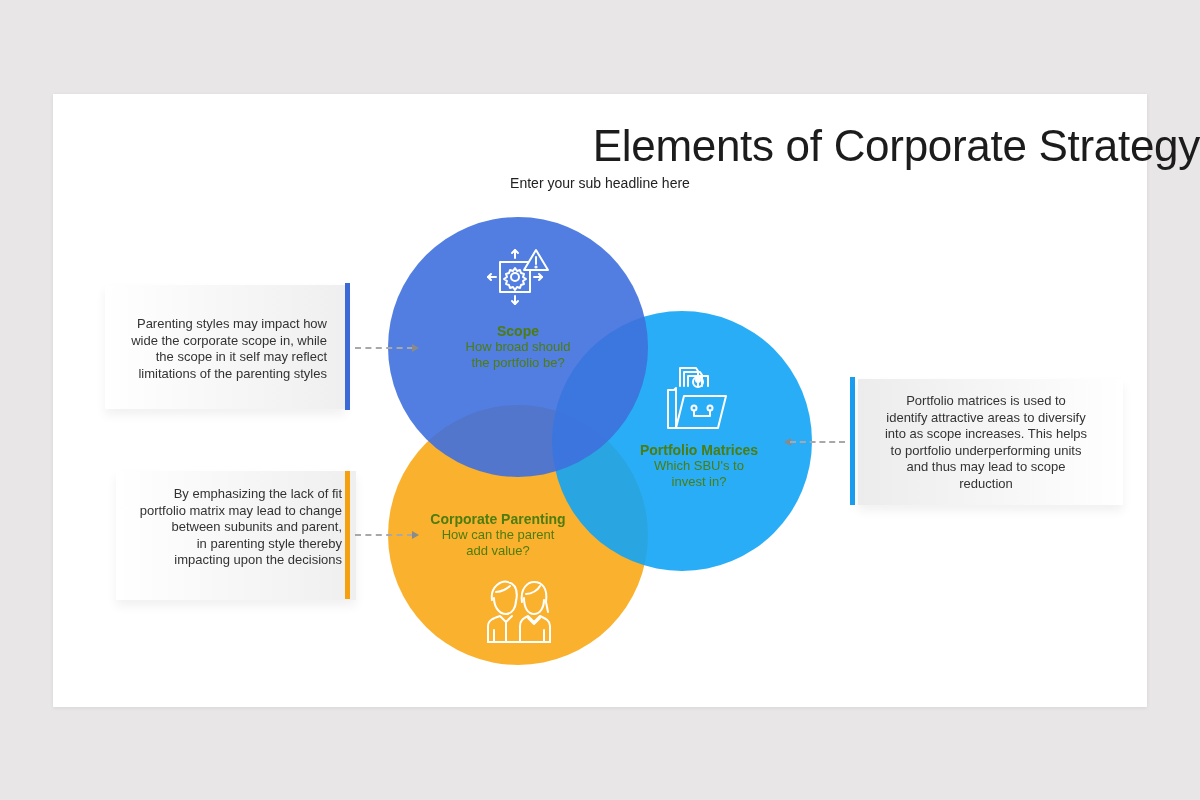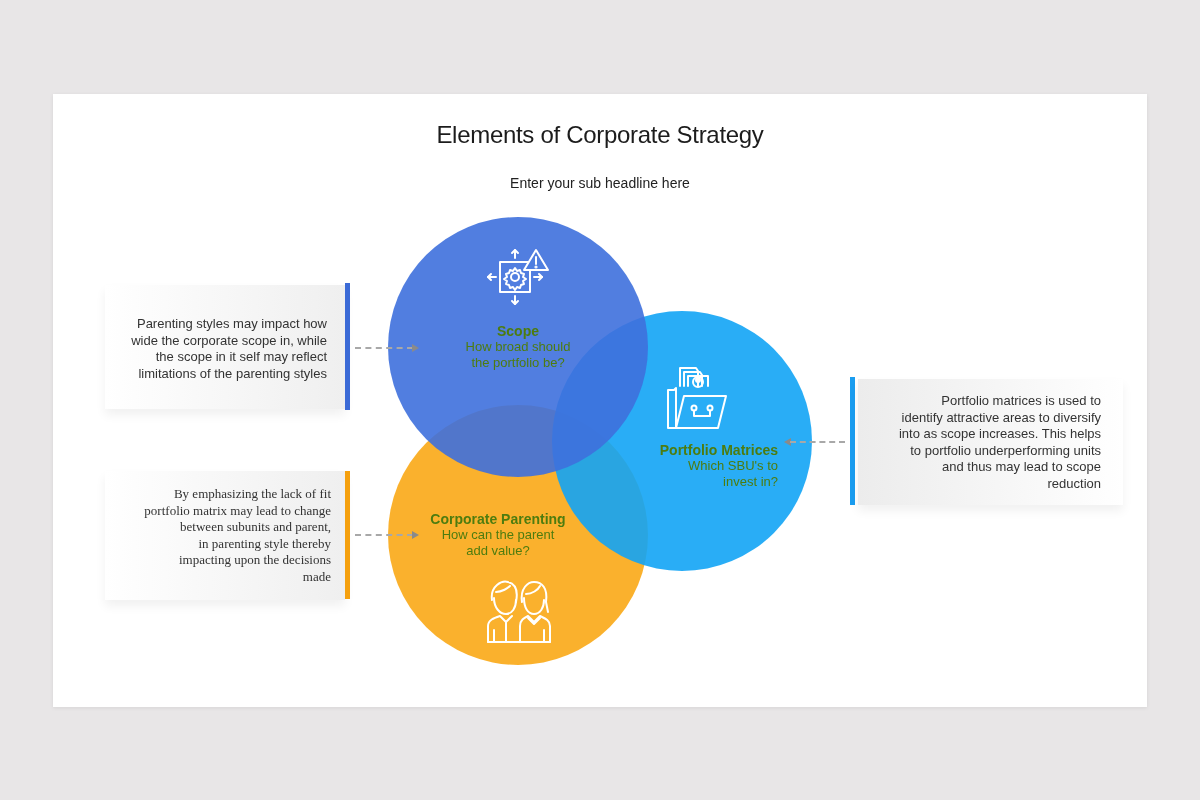--- a/index.html
+++ b/index.html
@@ -1,29 +1,29 @@
 <!DOCTYPE html>
 <html><head>
 <meta charset="utf-8">
 <style>
   html, body { margin:0; padding:0; }
   body { width:1200px; height:800px; background:#e8e6e7; position:relative; overflow:hidden; font-family:"Liberation Sans", sans-serif; }
   .slide { position:absolute; left:53px; top:94px; width:1094px; height:613px; background:#ffffff; box-shadow:0 1px 4px rgba(0,0,0,0.08); }
-  .title { position:absolute; left:0; top:121px; width:1200px; text-align:center; font-size:24px; color:#1c1c1c; font-family:"Liberation Sans", sans-serif; letter-spacing:-0.3px; }
+  .title { position:absolute; left:0; top:121px; width:1200px; text-align:right; font-size:44px; color:#1c1c1c; font-family:"Liberation Sans", sans-serif; letter-spacing:-0.3px; }
   .subtitle { position:absolute; left:0; top:175px; width:1200px; text-align:center; font-size:14px; color:#222; }
   .circle { position:absolute; width:260px; height:260px; border-radius:50%; }
   .c-scope { left:388px; top:217px; background:rgba(62,112,221,0.9); z-index:3; }
   .c-port { left:552px; top:311px; background:rgba(18,164,245,0.9); z-index:2; }
   .c-parent { left:388px; top:405px; background:rgba(249,168,22,0.9); z-index:1; }
   .clabel { position:absolute; z-index:10; text-align:center; color:#4d7c0f; font-size:13px; line-height:16px; }
   .clabel .h { font-weight:bold; font-size:14px; display:block; }
   .icon { position:absolute; z-index:10; }
   .box { position:absolute; background:linear-gradient(90deg,#ffffff 0%,#efefef 100%); box-shadow:0 6px 10px rgba(0,0,0,0.06); font-size:13px; line-height:16.5px; color:#333; }
   .box.left { text-align:right; }
-  .box.right { background:linear-gradient(90deg,#ececec 0%,#ffffff 100%); text-align:right;padding-left:33px; }
+  .box.right { background:linear-gradient(90deg,#ececec 0%,#ffffff 100%); text-align:center;padding-left:33px; }
   .bar { position:absolute; width:5px; }
   .dash { position:absolute; height:0; border-top:2px dashed #9a9a9a; z-index:11; }
   .arrowhead { position:absolute; width:0; height:0; z-index:11; }
 </style>
 </head>
 <body>
 
 <div class="slide"></div>
 
 <div class="title">Elements of Corporate Strategy</div>
@@ -62,21 +62,21 @@
   <path d="M24 20 V10 H44 V20"></path>
   <circle cx="34" cy="16" r="5"></circle>
   <circle cx="34" cy="14" r="2"></circle>
   <path d="M4 24 H10 L12 22 V62 H4 Z"></path>
   <path d="M12 62 L20 30 H62 L54 62 Z"></path>
   <circle cx="30" cy="42" r="2.5"></circle>
   <circle cx="46" cy="42" r="2.5"></circle>
   <path d="M30 44.5 V50 H46 V44.5"></path>
 </svg>
 
-<div class="clabel" style="left:620px;top:442px;width:158px;text-align:right;">
+<div class="clabel" style="left:620px;top:442px;width:158px;">
   <span class="h">Portfolio Matrices</span>
   <span style="display:block">Which SBU's to</span>
   <span style="display:block">invest in?</span>
 </div>
 
 <div class="clabel" style="left:418px;top:511px;width:160px;">
   <span class="h">Corporate Parenting</span>
   <span style="display:block">How can the parent</span>
   <span style="display:block">add value?</span>
 </div>
@@ -102,28 +102,27 @@
     <div>Parenting styles may impact how</div>
     <div>wide the corporate scope in, while</div>
     <div>the scope in it self may reflect</div>
     <div>limitations of the parenting styles</div>
   </div>
 </div>
 <div class="bar" style="left:345px;top:283px;height:127px;background:#3b6ad6;"></div>
 <div class="dash" style="left:355px;top:347px;width:58px;border-top-color:#a8a8a8;"></div>
 <div class="arrowhead" style="left:412px;top:344px;border-top:4px solid transparent;border-bottom:4px solid transparent;border-left:7px solid #8a8a8a;"></div>
 
-<div class="box left" style="left:105px;top:471px;width:240px;height:129px;font-family:Liberation Serif, serif;">
+<div class="box left" style="left:116px;top:471px;width:240px;height:129px;">
   <div style="position:absolute;right:14px;top:15px;width:240px;">
     <div>By emphasizing the lack of fit</div>
     <div>portfolio matrix may lead to change</div>
     <div>between subunits and parent,</div>
     <div>in parenting style thereby</div>
     <div>impacting upon the decisions</div>
-    <div>made</div>
   </div>
 </div>
 <div class="bar" style="left:345px;top:471px;height:128px;background:#f5a00e;"></div>
 <div class="dash" style="left:355px;top:534px;width:58px;border-top-color:#a8a8a8;"></div>
 <div class="arrowhead" style="left:412px;top:531px;border-top:4px solid transparent;border-bottom:4px solid transparent;border-left:7px solid #8a8a8a;"></div>
 
 <div class="bar" style="left:850px;top:377px;height:128px;background:#1a9df0;"></div>
 <div class="box right" style="left:858px;top:379px;width:232px;height:126px;">
   <div style="position:absolute;left:13px;top:14px;width:230px;">
     <div>Portfolio matrices is used to</div>

